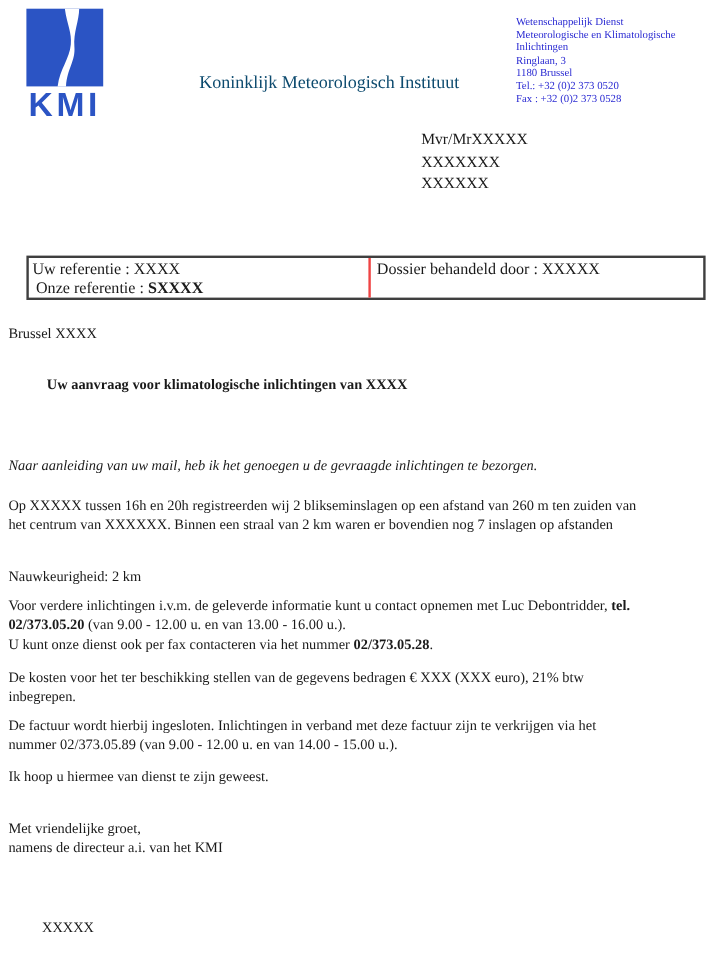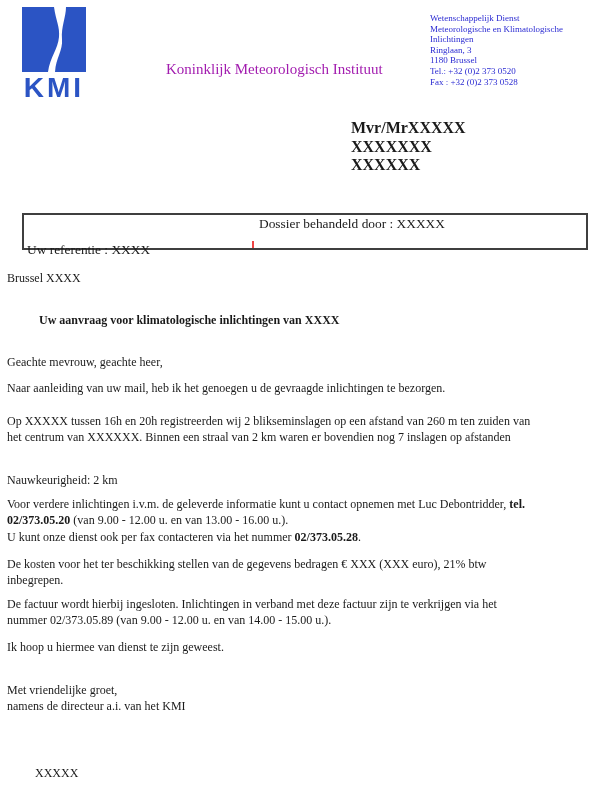--- a/index.html
+++ b/index.html
@@ -2,34 +2,34 @@
 <html><head>
 <meta charset="utf-8">
 <style>
   html,body{margin:0;padding:0;background:#e8e8e8;}
   .page{
     position:relative;width:600px;height:795px;background:#ffffff;
     font-family:"Liberation Serif",serif;color:#1a1a1a;overflow:hidden;
     margin:0 auto;
   }
   .logo{position:absolute;left:19px;top:7px;width:70px;height:95px;}
-  .inst-title{position:absolute;left:166px;top:61px;font-size:15px;color:#a21caf;white-space:nowrap;}
+  .inst-title{position:absolute;left:166px;top:61px;font-size:15px;color:#0c4a6e;white-space:nowrap;}
   .address{position:absolute;left:430px;top:13px;font-size:9px;line-height:10.6px;color:#2b2bd2;}
-  .recipient{position:absolute;left:351px;top:119px;font-size:16px;line-height:18.5px;font-weight:bold;}
+  .recipient{position:absolute;left:351px;top:107px;font-size:13px;line-height:18.5px;}
   .reftable{
     position:absolute;left:22px;top:213px;width:566px;height:37px;
     display:flex;border:2px solid #3f3f3f;box-sizing:border-box;font-size:13.4px;
   }
-  .reftable .cell-left{width:230px;box-sizing:border-box;border-right:2px solid #ef4444;padding:1px 0 0 3px;line-height:16px;margin-top:26px;}
+  .reftable .cell-left{width:285px;box-sizing:border-box;border-right:2px solid #ef4444;padding:1px 0 0 3px;line-height:16px;}
   .reftable .cell-right{flex:1;padding:1px 0 0 5px;line-height:16px;}
   .reftable .row2{padding-left:3px;}
   .b{font-weight:bold;}
   .blk{position:absolute;left:7px;width:575px;font-size:12px;line-height:16.4px;}
   .subject{font-weight:bold;margin-left:32px;}
-  .t270{top:270px;} .t312{top:312px;} .t354{top:354px;} .t380{top:380px;}
+  .t270{top:270px;} .t312{top:312px;} .t354{top:354px;} .t380{top:380px;font-style:italic;}
   .t413{top:413px;} .t472{top:472px;} .t496{top:496px;} .t556{top:556px;}
   .t596{top:596px;} .t639{top:639px;} .t682{top:682px;} .t765{top:765px;margin-left:28px;}
 </style>
 </head>
 <body>
 
 <div class="page">
 
   <div class="logo">
     <svg width="70" height="95" viewBox="0 0 70 95">
@@ -59,29 +59,29 @@
 
   <div class="recipient">
     <div>Mvr/MrXXXXX</div>
     <div>XXXXXXX</div>
     <div>XXXXXX</div>
   </div>
 
   <div class="reftable">
     <div class="cell-left">
       <div>Uw referentie : XXXX</div>
+      <div class="row2"><span>Onze referentie : </span><span class="b">SXXXX</span></div>
     </div>
     <div class="cell-right">Dossier behandeld door : XXXXX</div>
   </div>
 
   <div class="blk t270">Brussel XXXX</div>
 
   <div class="blk t312 subject">Uw aanvraag voor klimatologische inlichtingen van XXXX</div>
 
-  <div class="blk t354">Geachte mevrouw, geachte heer,</div>
 
   <div class="blk t380">Naar aanleiding van uw mail, heb ik het genoegen u de gevraagde inlichtingen te bezorgen.</div>
 
   <div class="blk t413">
     <div>Op XXXXX tussen 16h en 20h registreerden wij 2 blikseminslagen op een afstand van 260 m ten zuiden van</div>
     <div>het centrum van XXXXXX. Binnen een straal van 2 km waren er bovendien nog 7 inslagen op afstanden</div>
   </div>
 
   <div class="blk t472">Nauwkeurigheid: 2 km</div>
 

